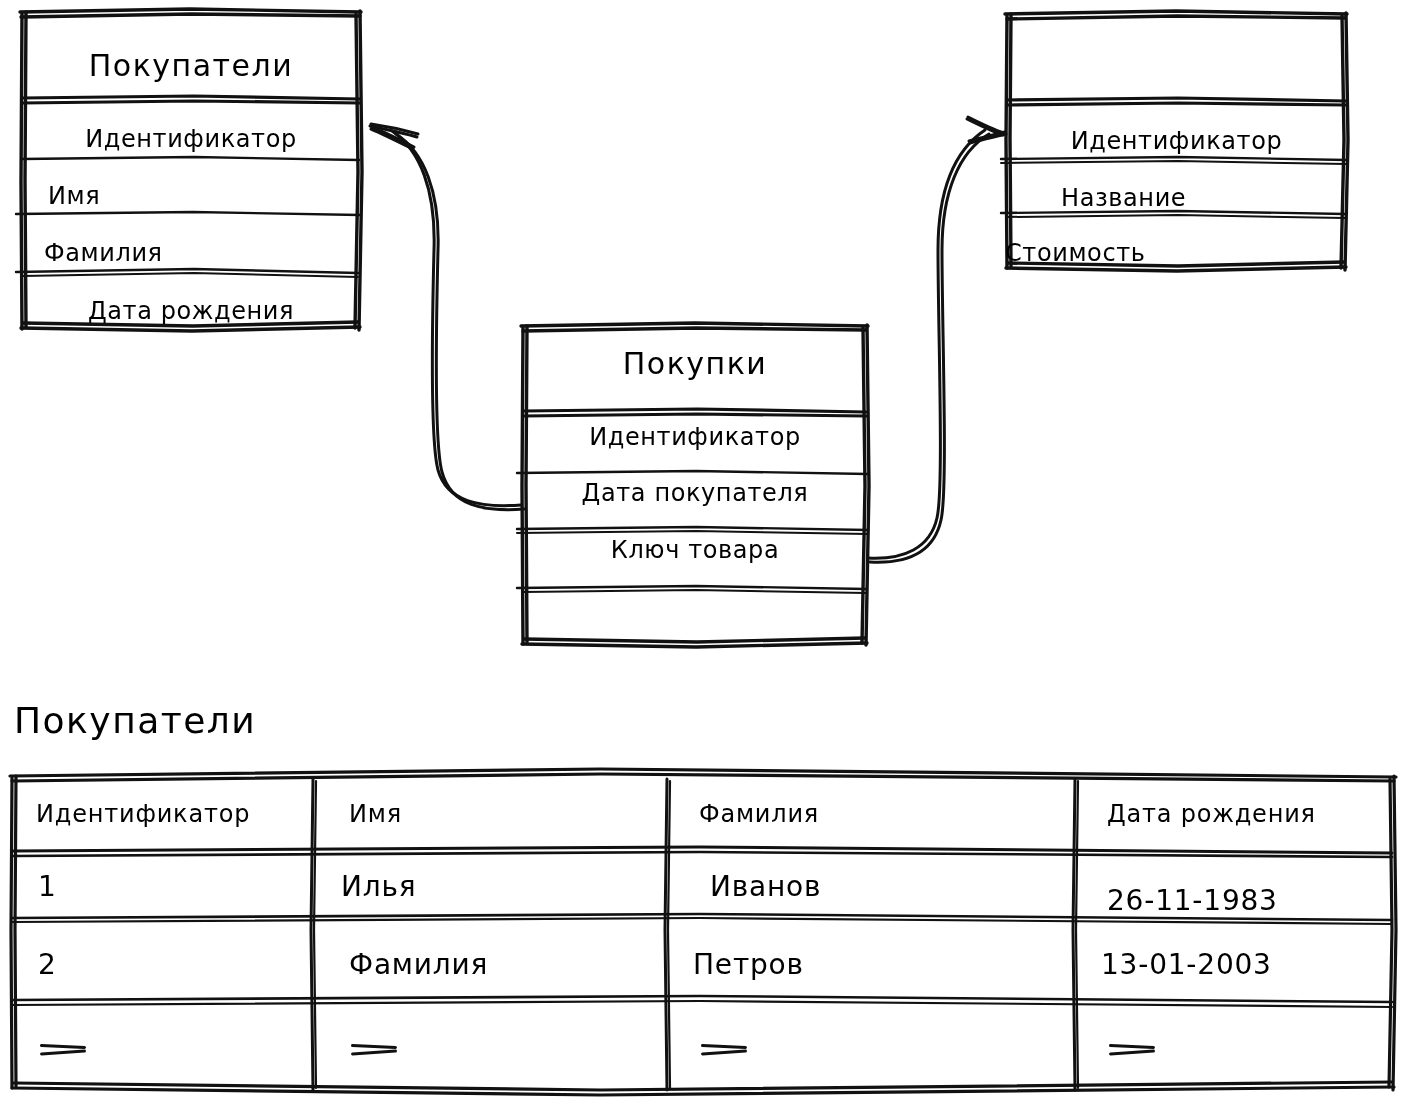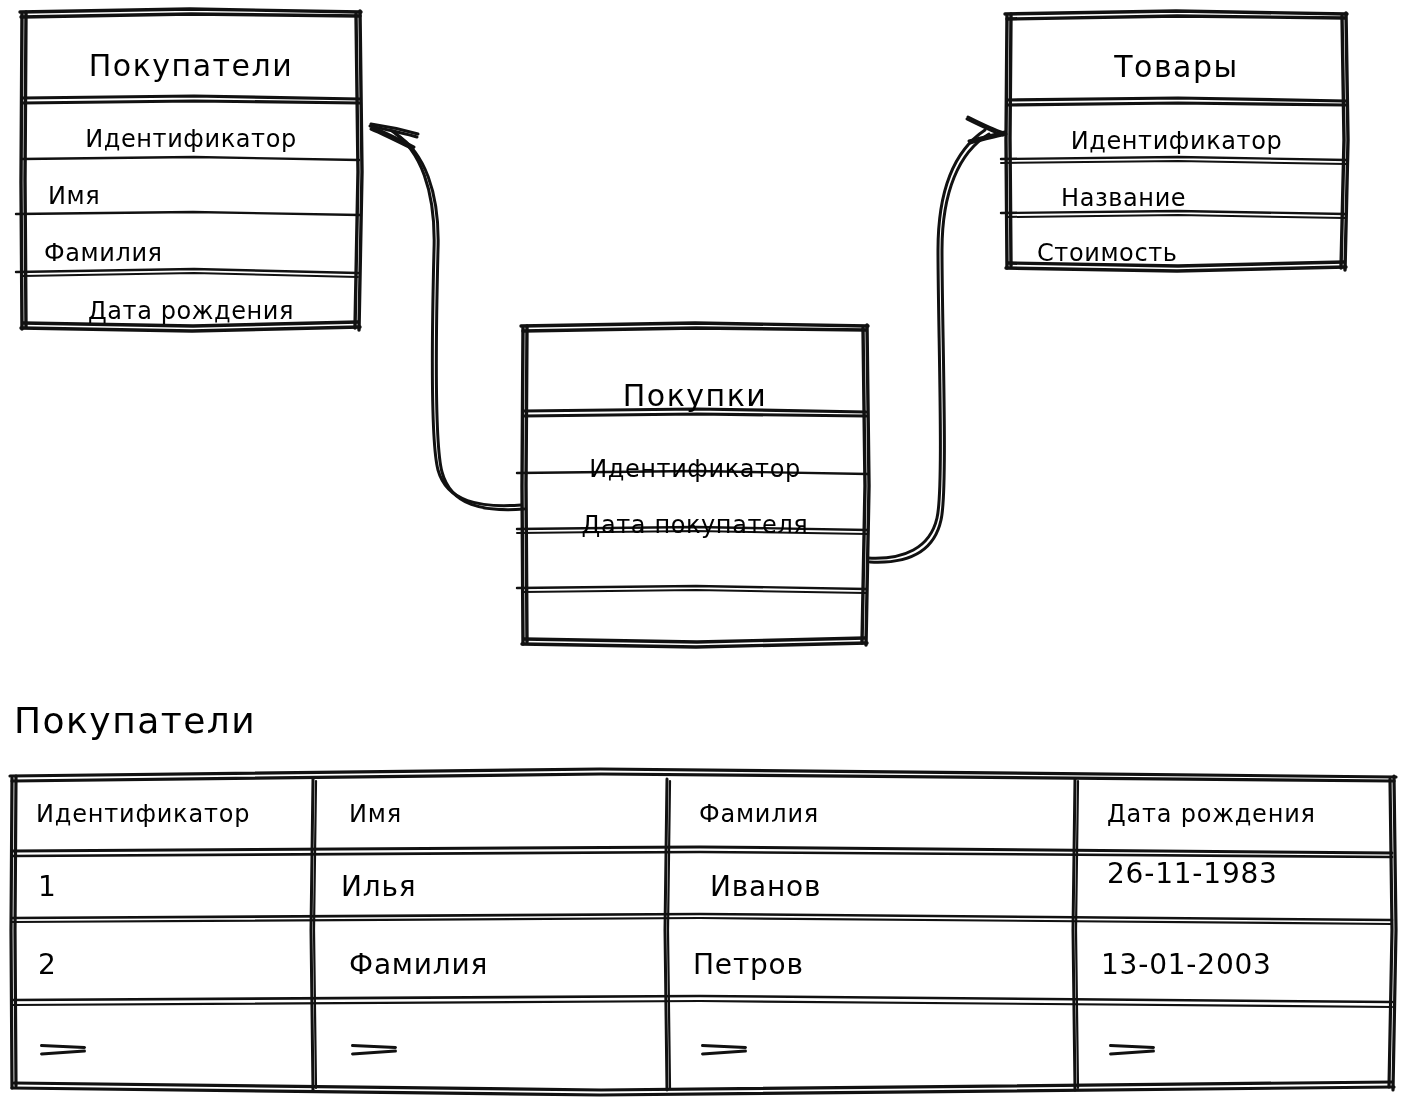--- a/index.html
+++ b/index.html
@@ -210,45 +210,45 @@
 
 <div class="entity" style="left:20px; top:10px; width:342px; height:320px;">
   <div class="entity-row entity-title" style="top:12px; height:86px;">Покупатели</div>
   <div class="entity-row entity-field" style="top:100px; height:58px;">Идентификатор</div>
   <div class="entity-row entity-field" style="top:159px; height:54px; justify-content:flex-start; padding-left:28px;">Имя</div>
   <div class="entity-row entity-field" style="top:214px; height:57px; justify-content:flex-start; padding-left:24px;">Фамилия</div>
   <div class="entity-row entity-field" style="top:273px; height:55px; justify-content:center;">Дата рождения</div>
 </div>
 
 <div class="entity" style="left:1005px; top:12px; width:343px; height:258px;">
-  <div class="entity-row entity-title" style="top:10px; height:88px;">Товары</div>
   <div class="entity-row entity-field" style="top:100px; height:58px;">Идентификатор</div>
   <div class="entity-row entity-field" style="top:159px; height:53px; justify-content:flex-start; padding-left:56px;">Название</div>
-  <div class="entity-row entity-field" style="top:213px; height:55px; justify-content:flex-start; padding-left:32px;">Стоимость</div>
-</div>
-
-<div class="entity" style="left:521px; top:340px; width:348px; height:322px;">
+  <div class="entity-row entity-field" style="top:213px; height:55px; justify-content:flex-start; ">Стоимость</div>
+</div>
+
+<div class="entity" style="left:521px; top:308px; width:348px; height:322px;">
   <div class="entity-row entity-title" style="top:12px; height:86px;">Покупки</div>
   <div class="entity-row entity-field" style="top:100px; height:57px;">Идентификатор</div>
   <div class="entity-row entity-field" style="top:157px; height:56px;">Дата покупателя</div>
+  <div class="entity-row entity-field" style="top:213px; height:57px;">Ключ товара</div>
 </div>
 
 <div id="datatable-title">Покупатели</div>
 
 <div id="datatable">
 
   <div class="dt-cell header" style="left:0px;    top:4px;  width:303px; height:76px;">Идентификатор</div>
   <div class="dt-cell header" style="left:303px;  top:4px;  width:354px; height:76px; padding-left:36px;">Имя</div>
   <div class="dt-cell header" style="left:657px;  top:4px;  width:408px; height:76px; padding-left:32px;">Фамилия</div>
   <div class="dt-cell header" style="left:1065px; top:4px;  width:321px; height:76px; padding-left:32px;">Дата рождения</div>
 
   <div class="dt-cell value" style="left:0px;    top:81px; width:303px; height:66px; padding-left:28px;">1</div>
   <div class="dt-cell value" style="left:303px;  top:81px; width:354px; height:66px; padding-left:28px;">Илья</div>
   <div class="dt-cell value" style="left:657px;  top:81px; width:408px; height:66px; padding-left:43px;">Иванов</div>
-  <div class="dt-cell value" style="left:1065px; top:68px; width:321px; height:66px; padding-left:32px;">26-11-1983</div>
+  <div class="dt-cell value" style="left:1065px; top:95px; width:321px; height:66px; padding-left:32px;">26-11-1983</div>
 
   <div class="dt-cell value" style="left:0px;    top:155px; width:303px; height:75px; padding-left:28px;">2</div>
   <div class="dt-cell value" style="left:303px;  top:155px; width:354px; height:75px; padding-left:36px;">Фамилия</div>
   <div class="dt-cell value" style="left:657px;  top:155px; width:408px; height:75px; ">Петров</div>
   <div class="dt-cell value" style="left:1065px; top:155px; width:321px; height:75px; ">13-01-2003</div>
 
   <div class="dt-cell" style="left:0px;    top:238px; width:303px; height:80px; padding-left:30px;">
     <span class="dash"></span>
     <span class="hidden-text">—</span>
   </div>

